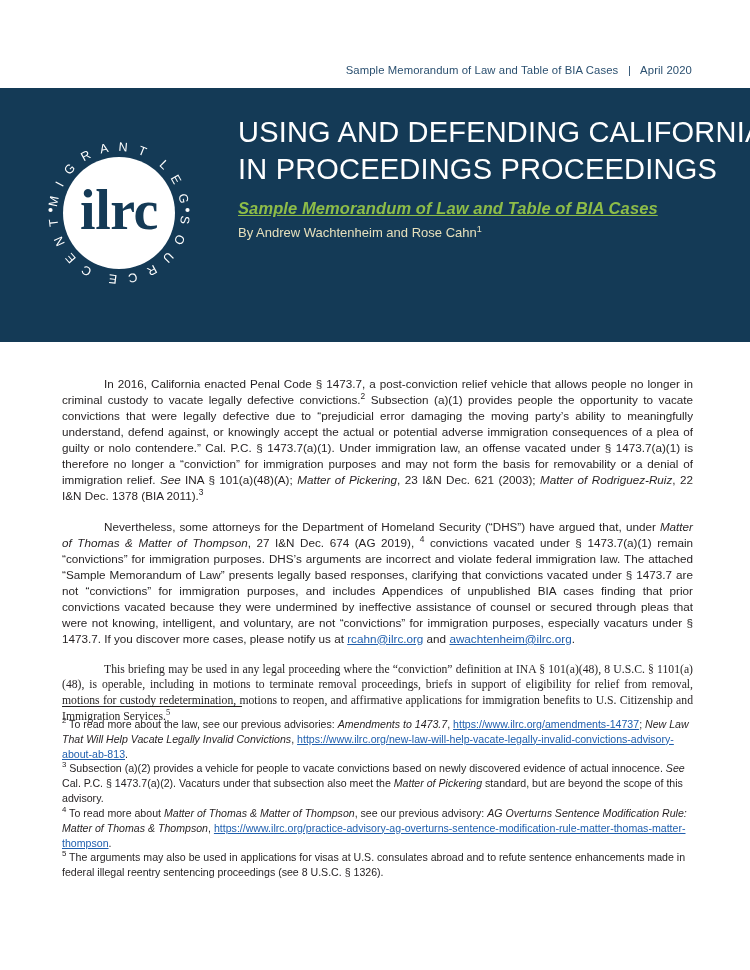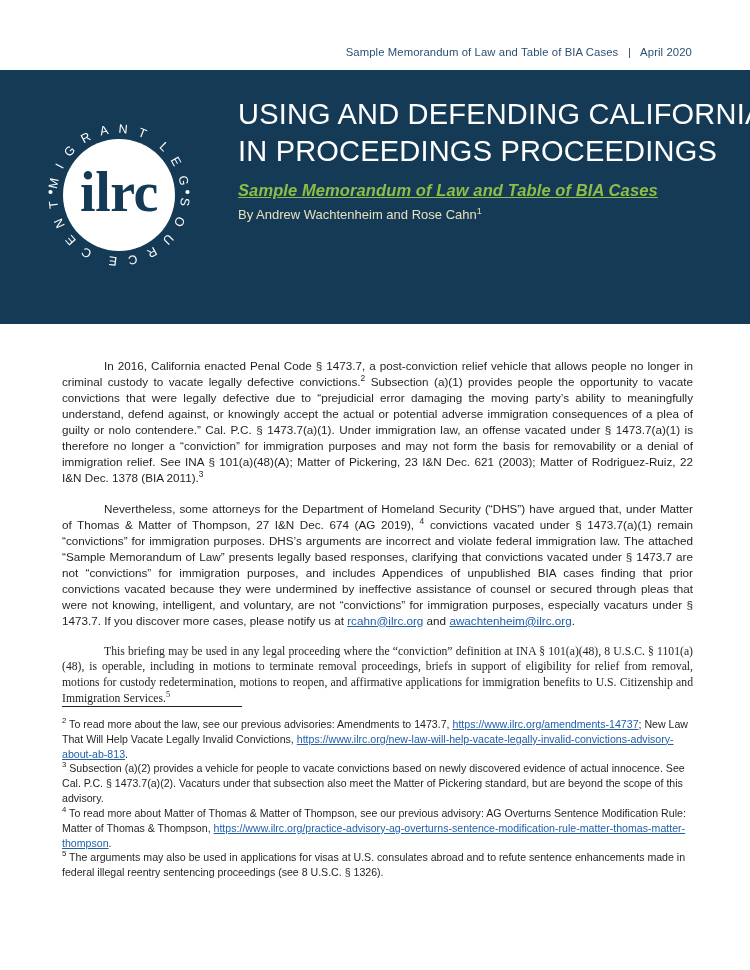--- a/index.html
+++ b/index.html
@@ -11,21 +11,21 @@
     height: 970px;
     background: #ffffff;
     font-family: "Liberation Sans", sans-serif;
     color: #231f20;
     overflow: hidden;
     position: relative;
   }
 
   
   .running-header {
-    height: 70px;
+    height: 88px;
     box-sizing: border-box;
     padding: 0 58px 0 0;
     display: flex;
     align-items: flex-end;
     justify-content: flex-end;
   }
   .running-header-text {
     font-size: 11.3px;
     color: #2b5070;
     letter-spacing: 0.1px;
@@ -99,21 +99,21 @@
   }
   p.para {
     margin: 0 0 15px 0;
     font-size: 11.7px;
     line-height: 1.365;
     text-align: justify;
     text-indent: 42px;
     color: #231f20;
   }
   p.para:last-child { margin-bottom: 0; font-family: Liberation Serif, serif; }
-  .it { }
+  .it { font-style: italic; }
   a.lnk, .lnk {
     color: #1f5fae;
     text-decoration: underline;
   }
   sup { font-size: 0.72em; line-height: 0; vertical-align: super; }
 
   
   .footnotes {
     position: absolute;
     left: 62px;

